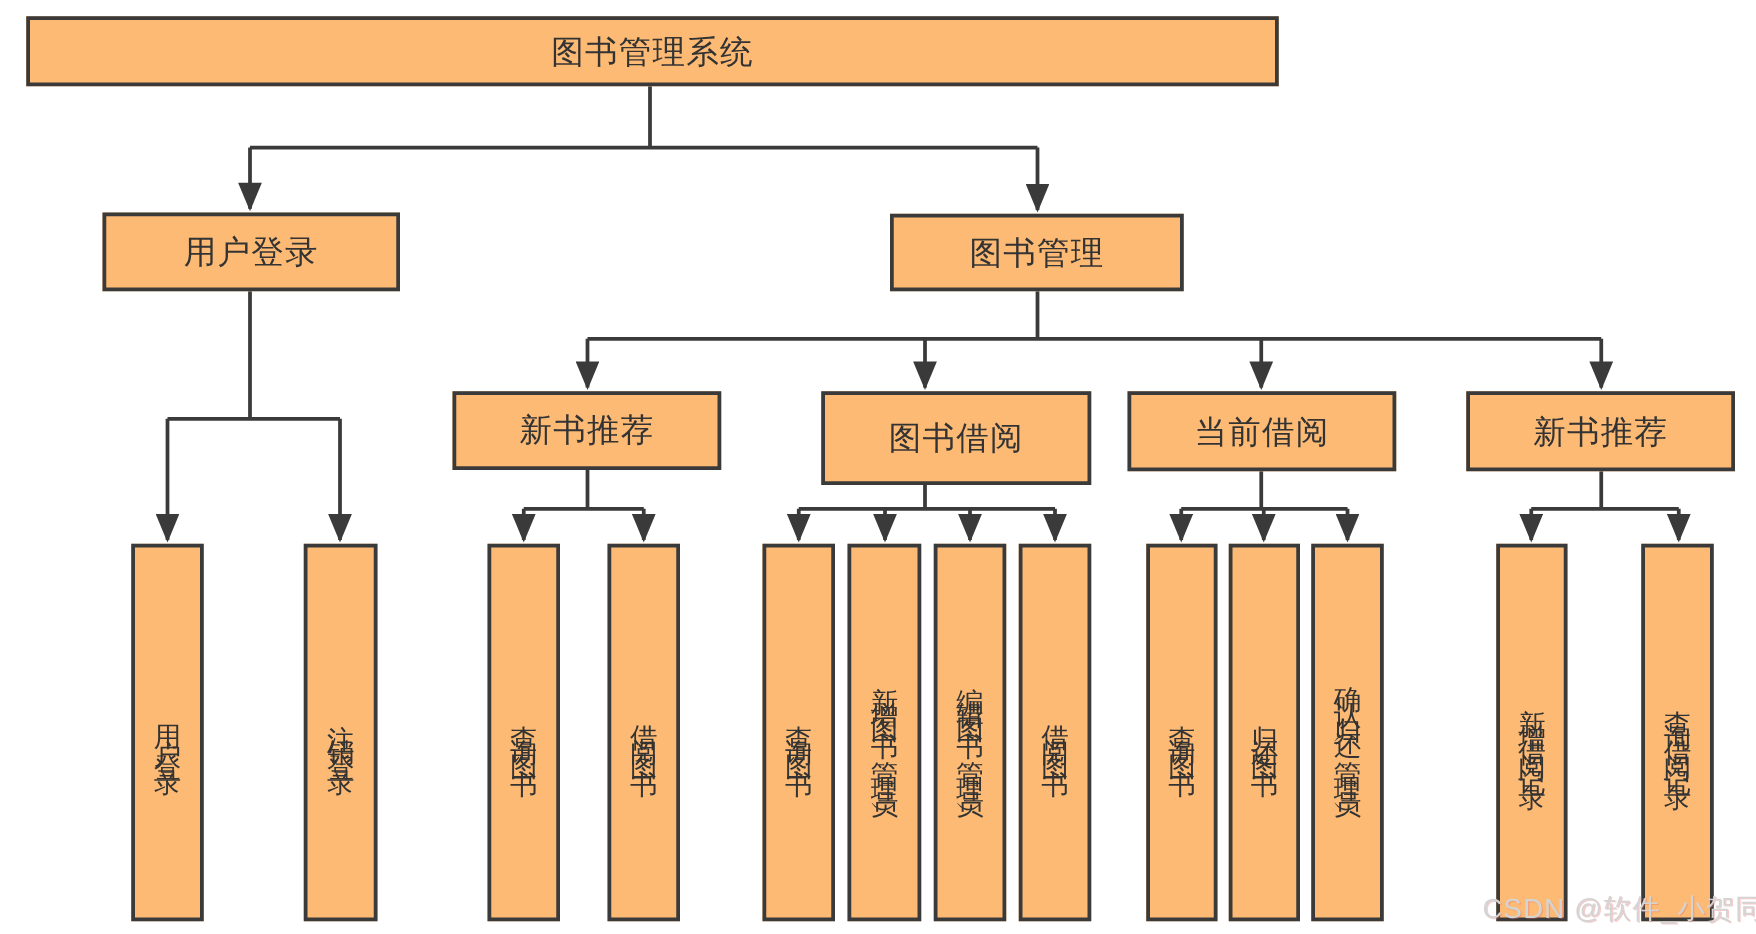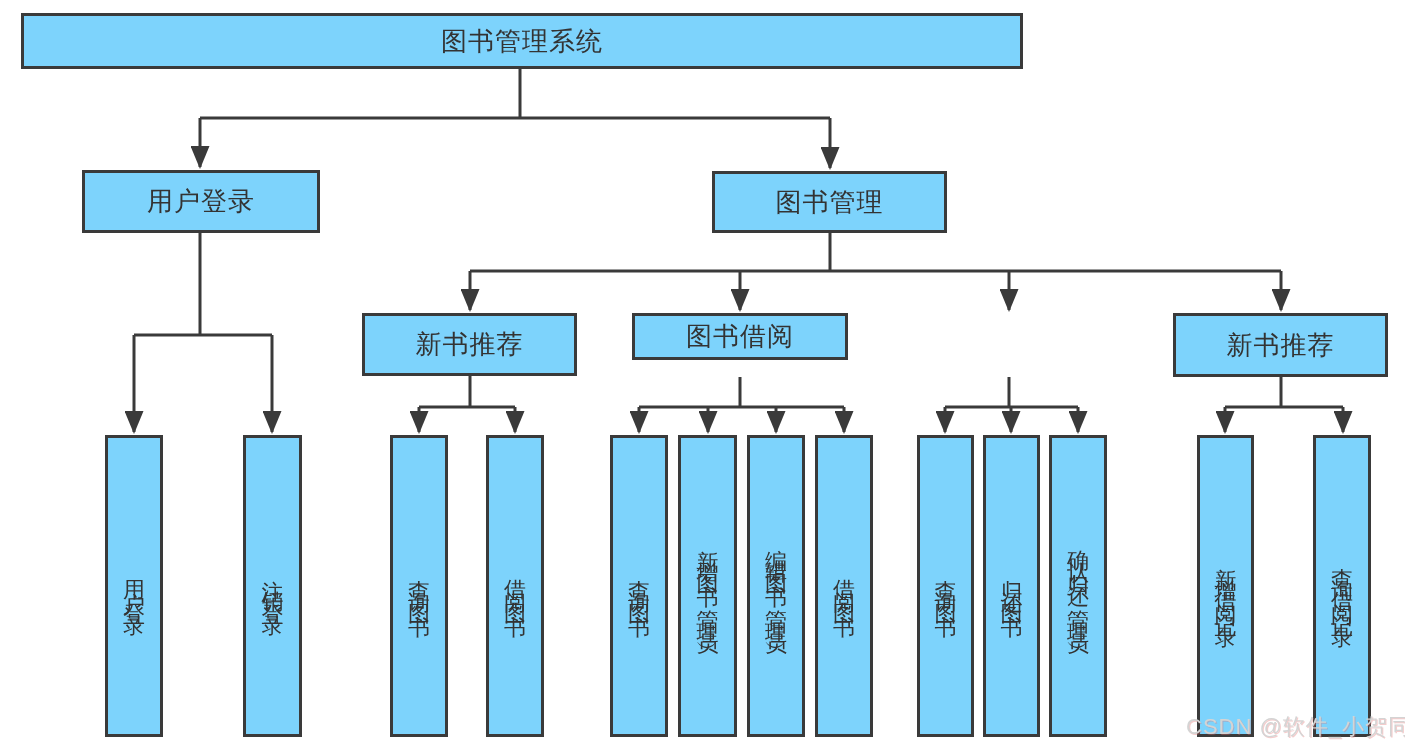--- a/index.html
+++ b/index.html
@@ -24,21 +24,21 @@
   .edges path {
     fill: none;
     stroke: var(--line, #3a3a3a);
     stroke-width: 3;
   }
   #arrowhead path { fill: var(--line, #3a3a3a); stroke: none; }
   .node {
     position: absolute;
     box-sizing: border-box;
     border: 3px solid var(--border, #3a3a3a);
-    background: #7dd3fc;
+    background: #fdba74;
     display: flex;
     align-items: center;
     justify-content: center;
     text-align: center;
   }
   .hbox {
     font-size: 26px;
     letter-spacing: 1px;
     color: var(--text, #333333);
   }
@@ -119,22 +119,25 @@
   <div class="node hbox" style="left:82px; top:170px; width:238px; height:63px;">
     <span>用户登录</span>
   </div>
   <div class="node hbox" style="left:362px; top:313px; width:215px; height:63px;">
     <span>新书推荐</span>
   </div>
 
   <div class="node hbox" style="left:712px; top:171px; width:235px; height:62px;">
     <span>图书管理</span>
   </div>
-  <div class="node hbox" style="left:632px; top:313px; width:216px; height:47px;">
+  <div class="node hbox" style="left:657px; top:313px; width:216px; height:75px;">
     <span>图书借阅</span>
+  </div>
+  <div class="node hbox" style="left:902px; top:313px; width:215px; height:64px;">
+    <span>当前借阅</span>
   </div>
   <div class="node hbox" style="left:1173px; top:313px; width:215px; height:64px;">
     <span>新书推荐</span>
   </div>
 
   <div class="node vbox" style="left:105px; top:435px; width:58px; height:302px;">
     <span class="vtext">用户登录</span>
   </div>
   <div class="node vbox" style="left:243px; top:435px; width:59px; height:302px;">
     <span class="vtext">注销登录</span>

